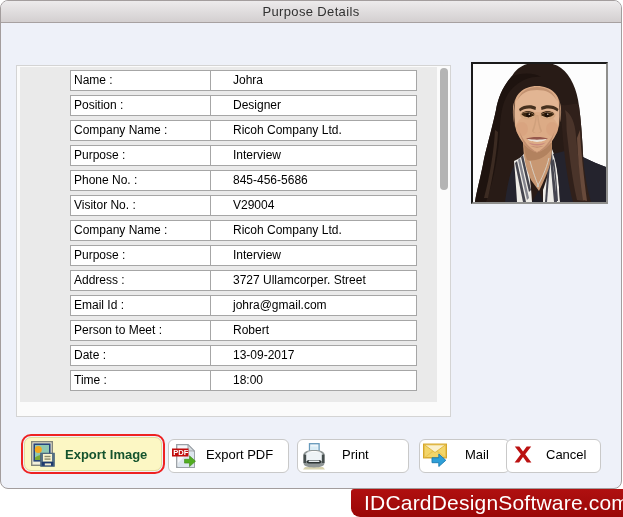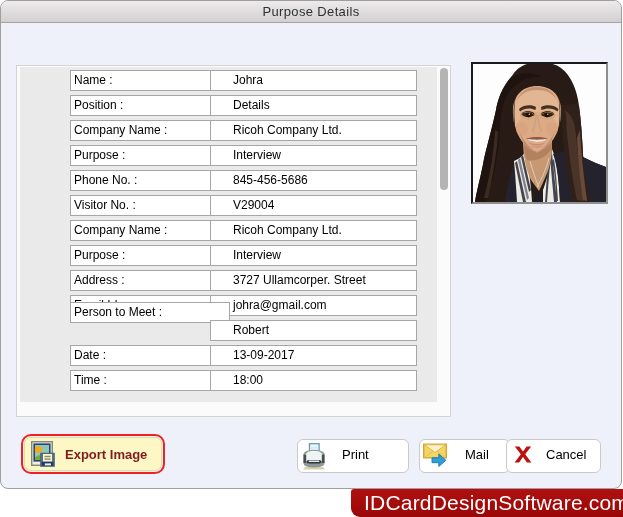--- a/index.html
+++ b/index.html
@@ -70,38 +70,38 @@
 <body>
 <div id="stage">
   <div id="window">
     <div id="titlebar">Purpose Details</div>
     <div id="formbox">
       <div id="graypanel"></div>
       <div id="rows">
       <div class="lab" style="top:4px">Name :</div>
           <div class="val" style="top:4px">Johra</div>
       <div class="lab" style="top:29px">Position :</div>
-          <div class="val" style="top:29px">Details</div>
+          <div class="val" style="top:29px">Designer</div>
       <div class="lab" style="top:54px">Company Name :</div>
           <div class="val" style="top:54px">Ricoh Company Ltd.</div>
       <div class="lab" style="top:79px">Purpose :</div>
           <div class="val" style="top:79px">Interview</div>
       <div class="lab" style="top:104px">Phone No. :</div>
           <div class="val" style="top:104px">845-456-5686</div>
       <div class="lab" style="top:129px">Visitor No. :</div>
           <div class="val" style="top:129px">V29004</div>
       <div class="lab" style="top:154px">Company Name :</div>
           <div class="val" style="top:154px">Ricoh Company Ltd.</div>
       <div class="lab" style="top:179px">Purpose :</div>
           <div class="val" style="top:179px">Interview</div>
       <div class="lab" style="top:204px">Address :</div>
           <div class="val" style="top:204px">3727 Ullamcorper. Street</div>
       <div class="lab" style="top:229px">Email Id :</div>
           <div class="val" style="top:229px">johra@gmail.com</div>
-      <div class="lab" style="top:236px">Person to Meet :</div>
+      <div class="lab" style="top:254px">Person to Meet :</div>
           <div class="val" style="top:254px">Robert</div>
       <div class="lab" style="top:279px">Date :</div>
           <div class="val" style="top:279px">13-09-2017</div>
       <div class="lab" style="top:304px">Time :</div>
           <div class="val" style="top:304px">18:00</div>
       </div>
       <div id="thumb"></div>
     </div>
     <div id="photo">
       <svg width="133" height="138" viewBox="0 0 133 138">
@@ -174,20 +174,33 @@
 
         <ellipse cx="49" cy="65" rx="6" ry="7" fill="#d49a79" opacity="0.4"></ellipse>
         <ellipse cx="79" cy="65" rx="6" ry="7" fill="#d49a79" opacity="0.4"></ellipse>
 
         <path d="M43,30 C40.5,44 40.5,61 45,76 C39.5,62 39.5,44 43,30 Z" fill="#281b16"></path>
         <path d="M85,30 C87.5,44 87.5,61 83,76 C88.5,62 88.5,44 85,30 Z" fill="#281b16"></path>
 
         <path d="M57,97 C60,108 63,116 65,121 M76,94 C73,106 68,116 65,121" stroke="#d8d2c8" stroke-width="0.9" fill="none"></path>
         <circle cx="65" cy="122" r="1.2" fill="#c9c2b6"></circle>
       </svg>
+    </div>
+    <div class="btn" id="bExportPdf" style="left:167px; width:121px;">
+      <span class="ic" style="left:3px; top:3px;">
+        <svg width="26" height="25" viewBox="0 0 26 25">
+          <path d="M4.7,1.7 L16,1.7 L22.3,8 L22.3,24.3 L4.7,24.3 Z" fill="#f4f7fa" stroke="#9aa0a6" stroke-width="1.3"></path>
+          <path d="M16,1.7 L16,8 L22.3,8 Z" fill="#d4dade" stroke="#9aa0a6" stroke-width="1"></path>
+          <path d="M17,9 L22,9 L22,24 L6,24 L6,20 Z" fill="#dde6ee"></path>
+          <rect x="0" y="5.5" width="16.5" height="8" fill="#c00d0d"></rect>
+          <text x="1.2" y="12.3" font-size="7.6" font-weight="bold" fill="#fff" font-family="Liberation Sans, sans-serif">PDF</text>
+          <path d="M12.5,16.3 L17.5,16.3 L17.5,12.8 L23.5,18.2 L17.5,23.6 L17.5,20.1 L12.5,20.1 Z" fill="#51ad21" stroke="#3c8716" stroke-width="0.6"></path>
+        </svg>
+      </span>
+      <span class="tx" style="left:37px;">Export PDF</span>
     </div>
     <div class="btn" id="bPrint" style="left:296px; width:112px;">
       <span class="ic" style="left:3px; top:2px;">
         <svg width="26" height="28" viewBox="0 0 26 28">
           <rect x="8.5" y="1.7" width="9.6" height="8.6" fill="#eef6fb" stroke="#6699bb" stroke-width="1.3"></rect>
           <rect x="10" y="4.5" width="6.6" height="5.8" fill="#d8ecf6"></rect>
           <path d="M4,25 L22,25 L24,27.4 L2,27.4 Z" fill="#d8d3ae"></path>
           <path d="M2.5,12.5 C2.5,9.8 6,8 13,8 C20,8 23.5,9.8 23.5,12.5 L23.5,21 C23.5,24 20,25.4 13,25.4 C6,25.4 2.5,24 2.5,21 Z" fill="#8f9696"></path>
           <path d="M4,12.2 C6,10.4 9,9.6 13,9.6 C17,9.6 20,10.4 22,12.2 L22,19 L4,19 Z" fill="#eef3f6"></path>
           <path d="M2.5,12.5 L5.2,12.5 L5.2,21 L2.5,21 Z" fill="#454d4d"></path>
@@ -231,17 +244,17 @@
           <g>
             <rect x="9.7" y="12.2" width="13.6" height="13.1" fill="#5a7486" stroke="#46607a" stroke-width="0.9"></rect>
             <rect x="12" y="13" width="9" height="7.6" fill="#f8f3ce"></rect>
             <rect x="13.5" y="14.8" width="6" height="1.4" fill="#8a8a6a"></rect>
             <rect x="13.5" y="17.4" width="6" height="1.4" fill="#8a8a6a"></rect>
             <rect x="10.6" y="20.8" width="11.8" height="4" fill="#1e3a6e"></rect>
             <rect x="13.8" y="22.4" width="6.2" height="2" fill="#f0ead0"></rect>
           </g>
         </svg>
       </span>
-      <span style="position:absolute; left:42px; top:0; line-height:38px; font-size:13px; font-weight:bold; color:#7f1d1d;">Export Image</span>
+      <span style="position:absolute; left:42px; top:0; line-height:38px; font-size:13px; font-weight:bold; color:#14532d;">Export Image</span>
     </div>
   </div>
   <div id="watermark">IDCardDesignSoftware.com</div>
 </div>
 
 </body></html>

